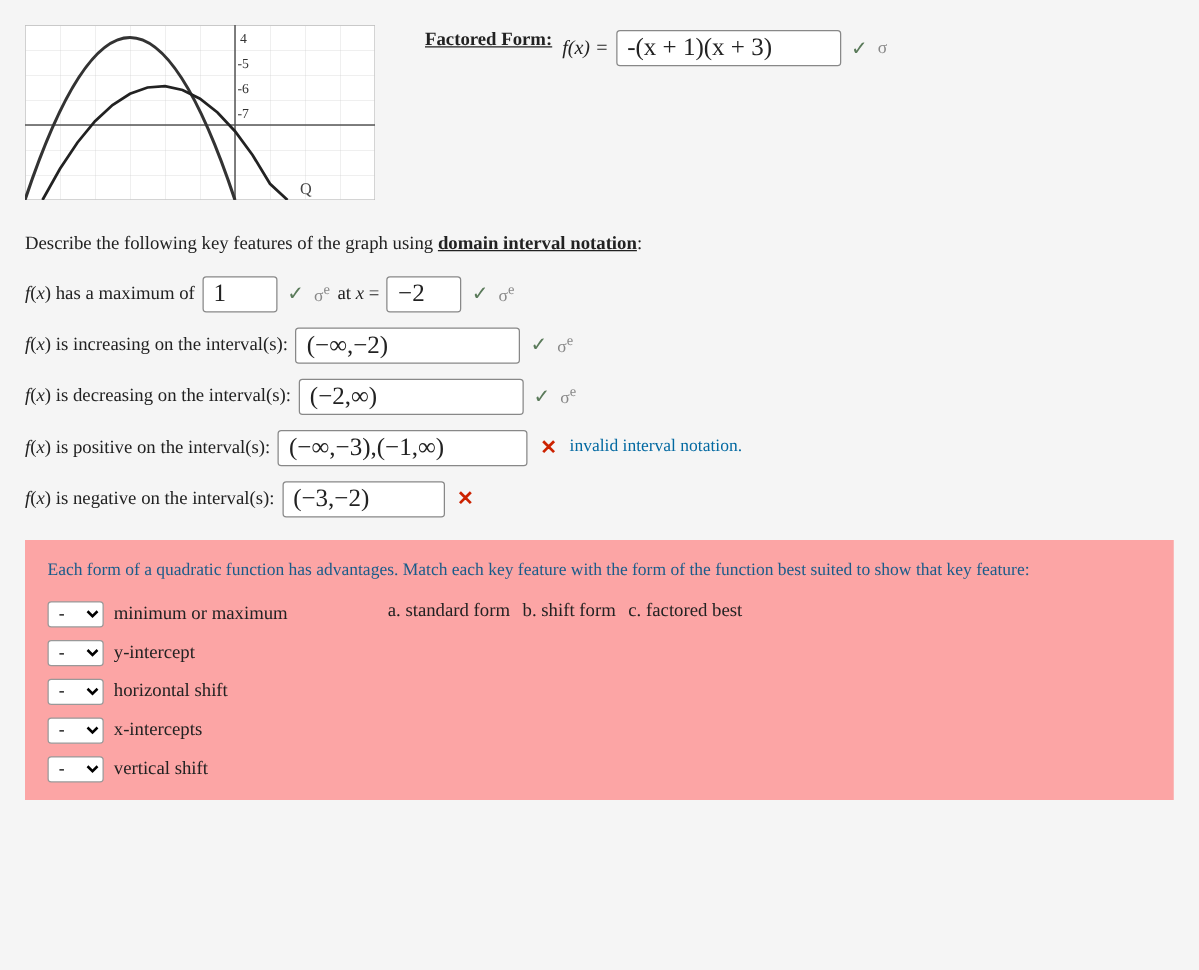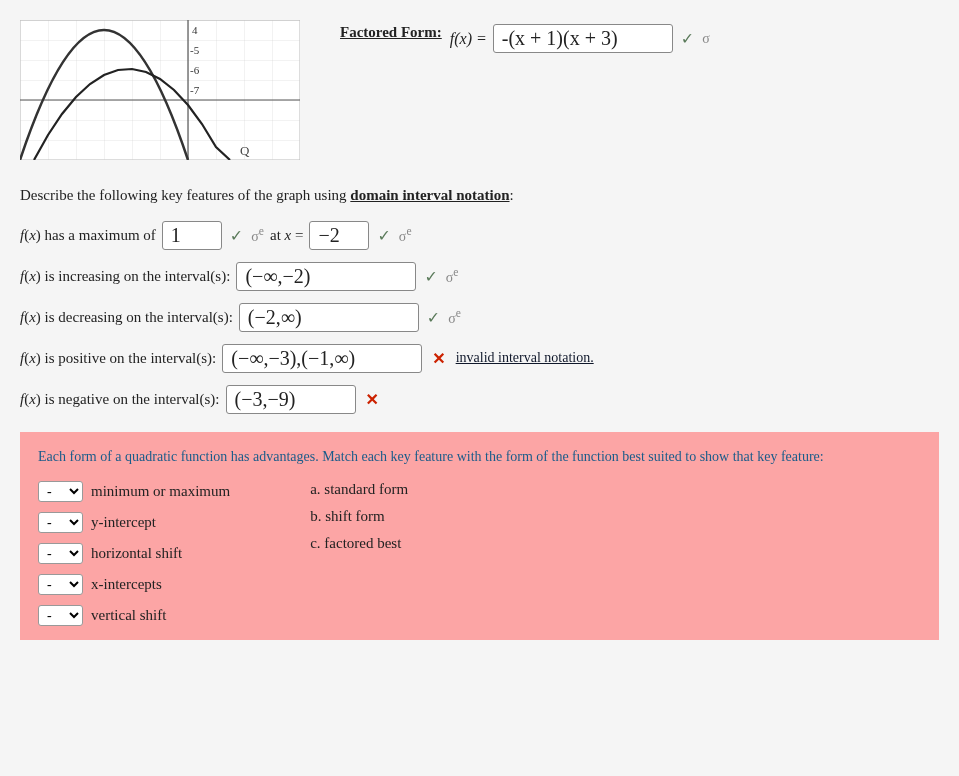--- a/index.html
+++ b/index.html
@@ -109,24 +109,23 @@
     }
 
     .x-icon {
       color: #cc2200;
       font-size: 16px;
       font-weight: bold;
       margin-left: 4px;
     }
 
     .invalid-text {
-      color: #0f172a;
+      color: #0369a1;
       font-size: 14px;
       margin-left: 4px;
-      text-decoration: underline;
     }
 
     .match-section {
       background: #fca5a5;
       border: none;
       padding: 14px 18px;
       margin-top: 10px;
       margin-bottom: 18px;
     }
 
@@ -143,21 +142,21 @@
     }
 
     .match-left {
       display: flex;
       flex-direction: column;
       gap: 10px;
     }
 
     .match-right {
       display: flex;
-      flex-direction: column;
+      flex-direction: row;
       gap: 10px;
       justify-content: flex-start;
     }
 
     .match-row {
       display: flex;
       align-items: center;
       gap: 8px;
       font-size: 15px;
     }
@@ -281,21 +280,21 @@
 
   <div class="feature-row">
     <span><em>f</em>(<em>x</em>) is positive on the interval(s):</span>
     <span class="input-box" style="min-width:200px;">(−∞,−3),(−1,∞)</span>
     <span class="x-icon">✕</span>
     <span class="invalid-text">invalid interval notation.</span>
   </div>
 
   <div class="feature-row">
     <span><em>f</em>(<em>x</em>) is negative on the interval(s):</span>
-    <span class="input-box" style="min-width:130px;">(−3,−9)</span>
+    <span class="input-box" style="min-width:130px;">(−3,−2)</span>
     <span class="x-icon">✕</span>
   </div>
 </div>
 
 <div class="match-section">
   <div class="match-title">Each form of a quadratic function has advantages. Match each key feature with the form of the function best suited to show that key feature:</div>
   <div class="match-content">
     <div class="match-left">
 
       <div class="match-row">

